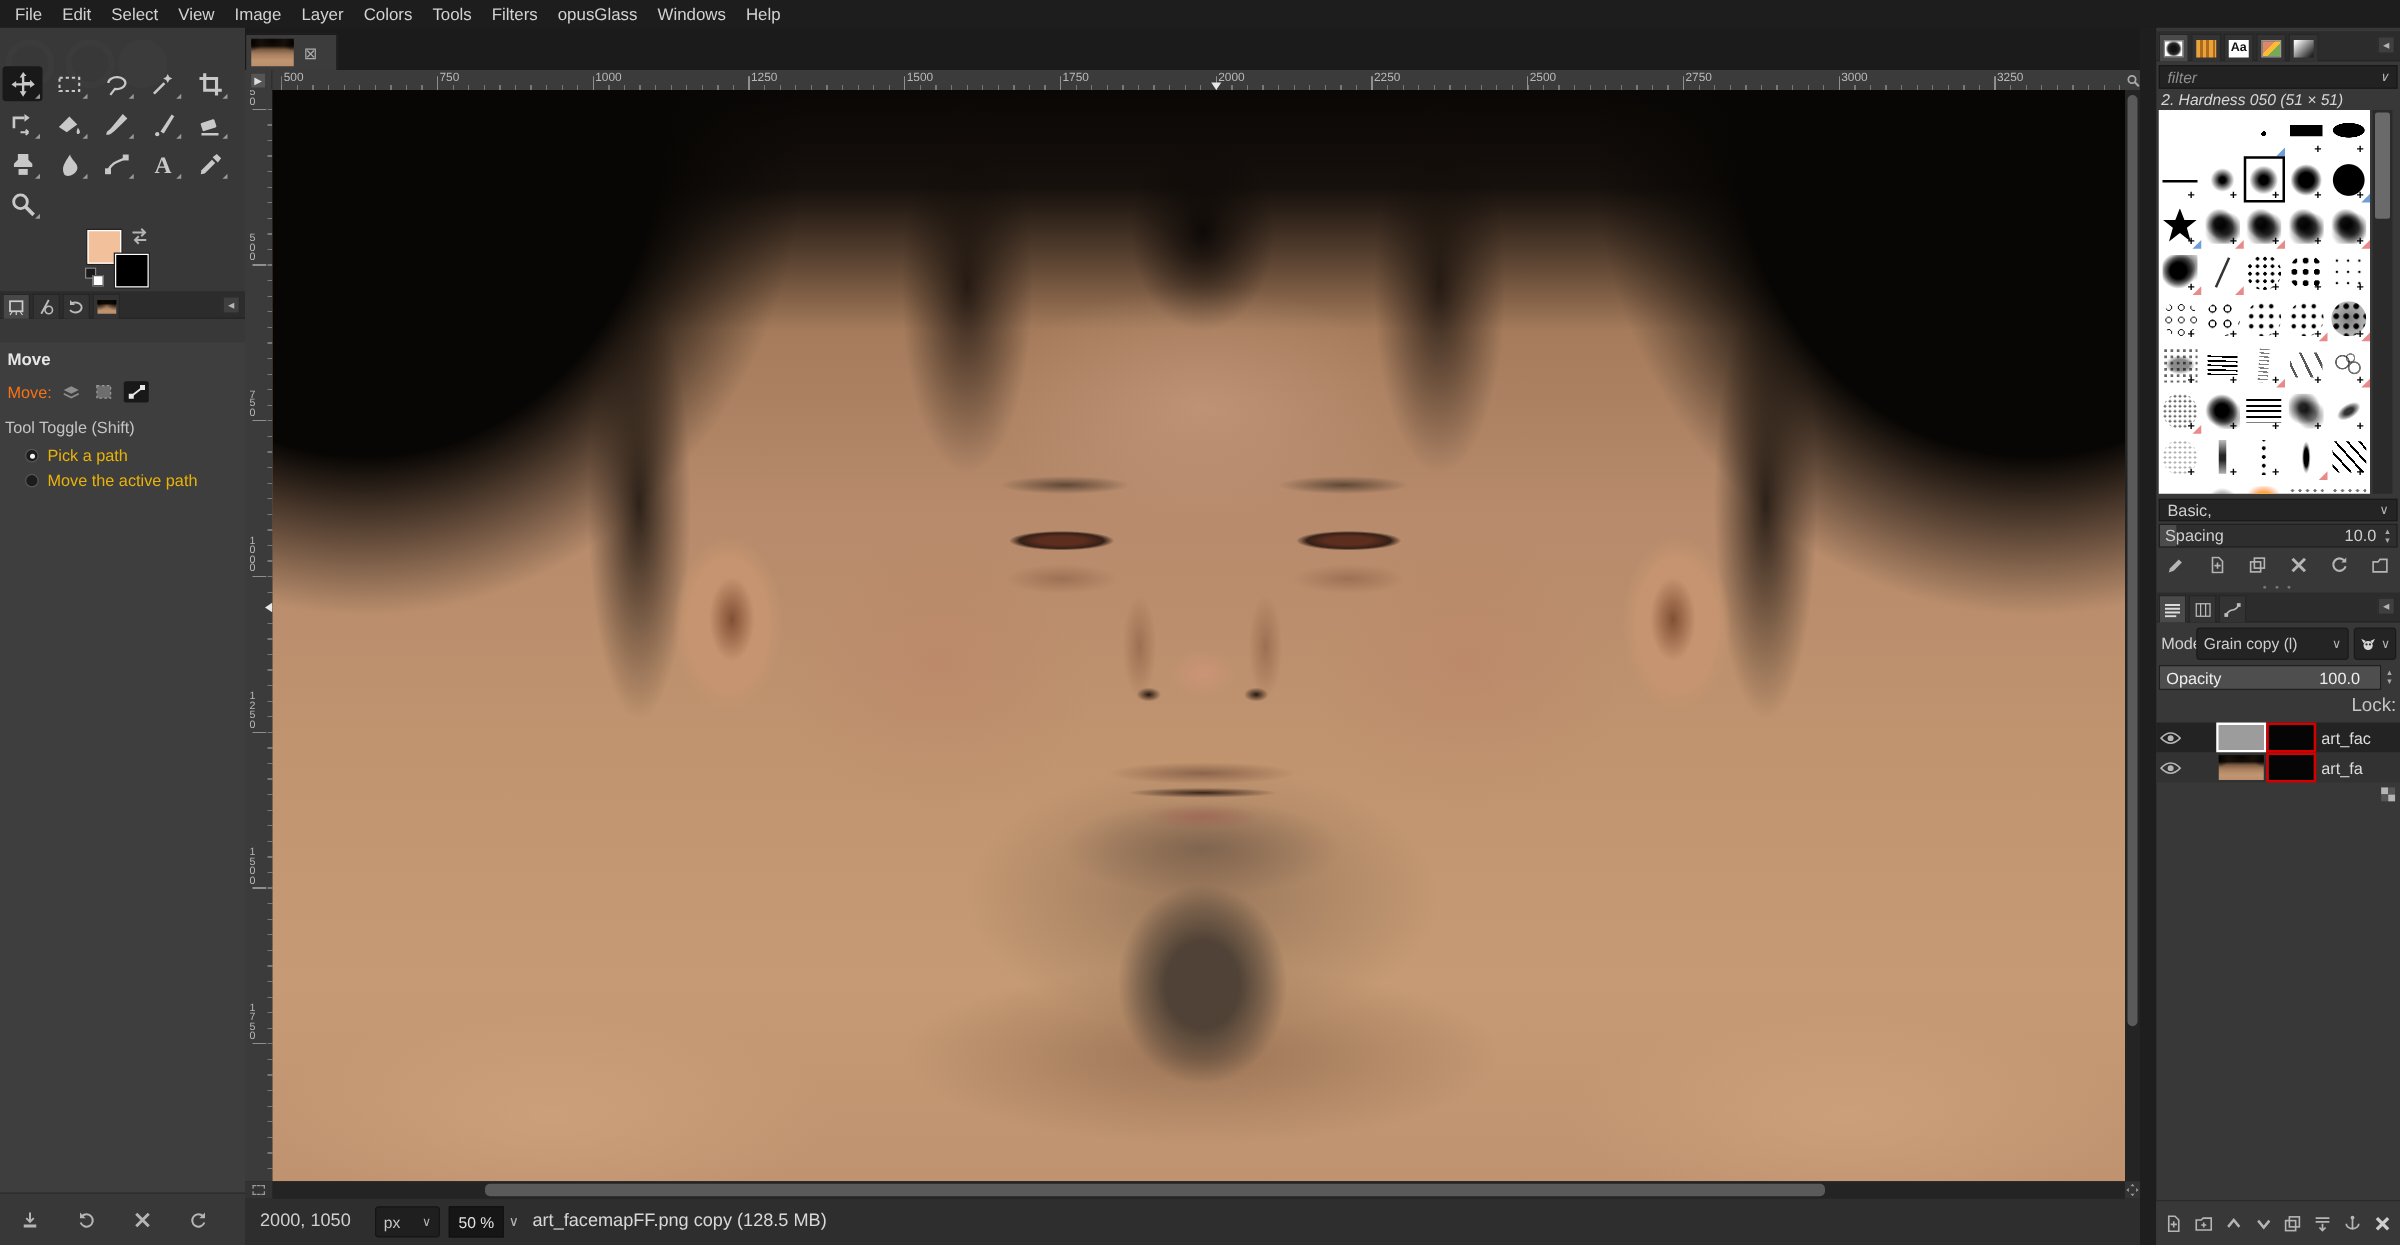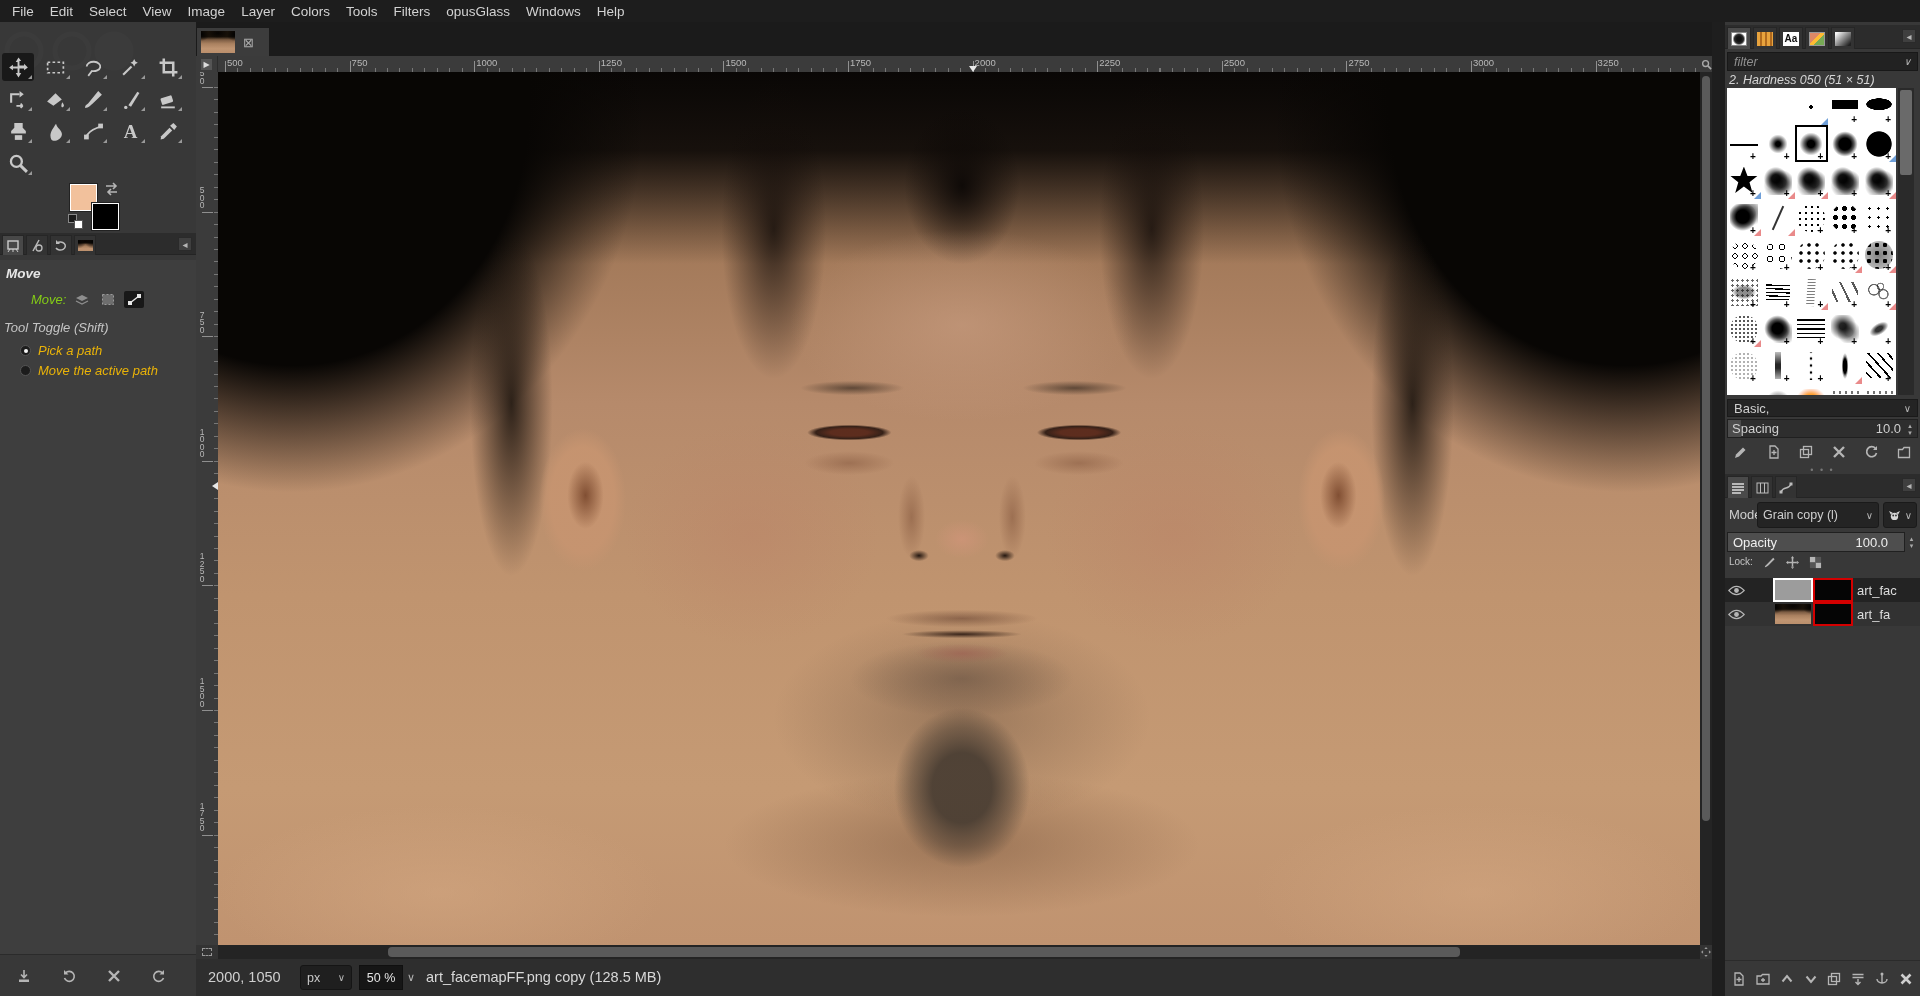--- a/index.html
+++ b/index.html
@@ -26,23 +26,23 @@
   #swap-colors{position:absolute;left:42px;top:0px;width:16px;height:14px;cursor:pointer;}
   #default-colors{position:absolute;left:6px;top:32px;width:16px;height:16px;cursor:pointer;}
   #default-colors .dc-b{position:absolute;left:0;top:0;width:9px;height:9px;background:#1a1a1a;border:1px solid #888;}
   #default-colors .dc-w{position:absolute;left:6px;top:6px;width:9px;height:9px;background:#fff;border:1px solid #555;}
   
   #left-tabstrip{position:absolute;left:0;top:211px;width:196px;height:22px;background:#2c2c2c;border-bottom:1px solid #242424;}
   .dock-tab{position:absolute;top:2px;width:22px;height:20px;background:#333;border:1px solid #262626;border-bottom:none;display:flex;align-items:center;justify-content:center;cursor:pointer;}
   .dock-tab.sel{background:#484848;}
   .collapse-btn{position:absolute;right:4px;top:4px;width:14px;height:14px;color:#b5b5b5;font-size:10px;line-height:14px;text-align:center;border:1px solid #2a2a2a;background:#3f3f3f;cursor:pointer;}
   
-  #tool-options{position:absolute;left:0;top:238px;width:196px;height:700px;background:#3e3e3e;color:#cfcfcf;font-style:italic;}
+  #tool-options{position:absolute;left:0;top:252px;width:196px;height:700px;background:#3e3e3e;color:#cfcfcf;}
   #tool-title{font-size:13.5px;font-weight:bold;color:#e6e6e6;padding:6px 0 4px 6px;}
-  #move-row{position:absolute;left:6px;top:30px;height:18px;display:flex;align-items:center;font-size:13px;color:#84cc16;margin-left:25px;}
+  #move-row{position:absolute;left:6px;top:30px;height:18px;display:flex;align-items:center;font-size:13px;color:#f97316;}
   .mini-toggle{width:20px;height:17px;margin-left:6px;border-radius:2px;display:flex;align-items:center;justify-content:center;cursor:pointer;}
   .mini-toggle.on{background:#181818;}
   #toggle-label{position:absolute;left:4px;top:60px;font-size:13px;color:#c4c4c4;}
   .radio-row{position:absolute;left:20px;height:16px;display:flex;align-items:center;cursor:pointer;}
   .radio-dot{width:11px;height:11px;border-radius:50%;background:#1c1c1c;border:1px solid #555;margin-right:7px;position:relative;}
   .radio-dot.on::after{content:"";position:absolute;left:3px;top:3px;width:4px;height:4px;border-radius:50%;background:#f5f5f5;}
   .radio-label{font-size:13px;color:#eab308;}
   
   #left-footer{position:absolute;left:0;top:932px;width:196px;height:42px;background:#383838;border-top:1px solid #2b2b2b;}
   .foot-btn{position:absolute;top:10px;width:24px;height:22px;display:flex;align-items:center;justify-content:center;border-radius:2px;cursor:pointer;}
@@ -196,21 +196,21 @@
   #dock-grip{position:absolute;left:0;top:444px;width:195px;height:8px;display:flex;align-items:center;justify-content:center;color:#777;font-size:9px;letter-spacing:2px;cursor:row-resize;}
   
   #layer-tabstrip{position:absolute;left:0;top:452px;width:195px;height:24px;background:#2c2c2c;border-bottom:1px solid #242424;}
   #mode-row{position:absolute;left:4px;top:480px;width:188px;height:26px;color:#cfcfcf;font-size:13px;}
   #mode-label{position:absolute;left:0;top:5px;width:30px;overflow:hidden;white-space:nowrap;}
   #mode-combo{position:absolute;left:28px;top:0;width:122px;height:26px;background:#242424;border:1px solid #1a1a1a;border-radius:3px;display:flex;align-items:center;justify-content:space-between;padding:0 5px;cursor:pointer;}
   #mode-switch{position:absolute;left:154px;top:0;width:34px;height:26px;background:#242424;border:1px solid #1a1a1a;border-radius:3px;display:flex;align-items:center;justify-content:space-evenly;cursor:pointer;}
   #opacity-row{position:absolute;left:2px;top:510px;width:178px;height:20px;background:#4e4e4e;border:1px solid #202020;color:#efefef;font-size:13px;display:flex;align-items:center;padding:0 5px;cursor:ew-resize;}
   #opacity-val{position:absolute;right:16px;}
   #opacity-spin{position:absolute;left:180px;top:510px;width:13px;height:20px;display:flex;flex-direction:column;align-items:center;justify-content:center;color:#aaa;font-size:7px;line-height:7px;cursor:pointer;}
-  #lock-row{position:absolute;left:4px;top:534px;width:188px;height:18px;color:#c4c4c4;font-size:10px;display:flex;align-items:flex-start;gap:10px;}
+  #lock-row{position:absolute;left:4px;top:534px;width:188px;height:18px;color:#c4c4c4;font-size:15px;display:flex;align-items:flex-end;gap:10px;flex-direction:column;}
   #layer-rows{position:absolute;left:0;top:556px;width:195px;}
   .layer-row{position:relative;width:195px;height:24px;display:flex;align-items:center;cursor:pointer;background:#323232;}
   .layer-row.active{background:#232323;}
   .layer-row .eye{width:22px;display:flex;justify-content:center;}
   .layer-thumb{width:36px;height:20px;margin-left:28px;}
   .layer-thumb.gray{background:#9c9c9c;outline:2px solid #fff;}
   .layer-mask{width:36px;height:20px;margin-left:4px;background:#050505;outline:2px solid #d40000;}
   .layer-label{margin-left:6px;color:#ddd;font-size:13px;white-space:nowrap;}
   #layers-footer{position:absolute;left:0;top:938px;width:195px;height:36px;background:#383838;border-top:1px solid #2b2b2b;display:flex;align-items:center;justify-content:space-between;padding:0 3px;}
   .lf-btn{width:22px;height:24px;display:flex;align-items:center;justify-content:center;border-radius:2px;cursor:pointer;}

